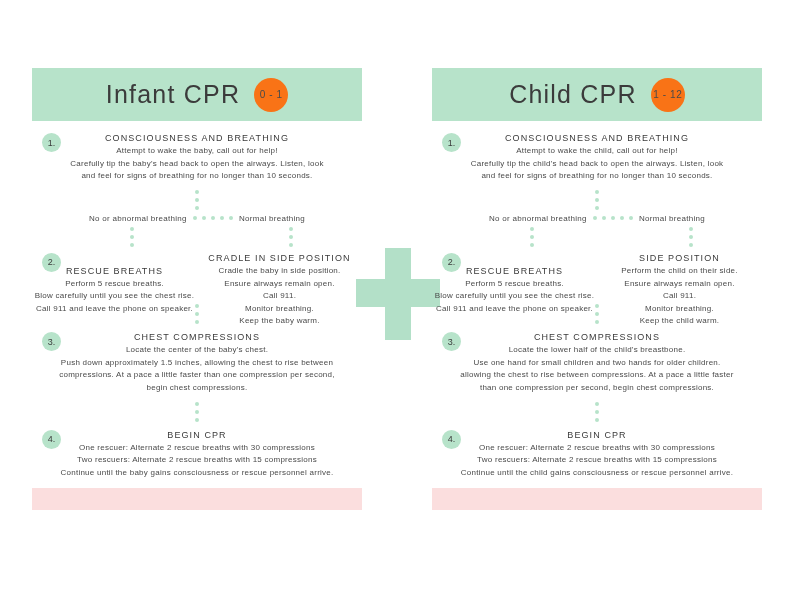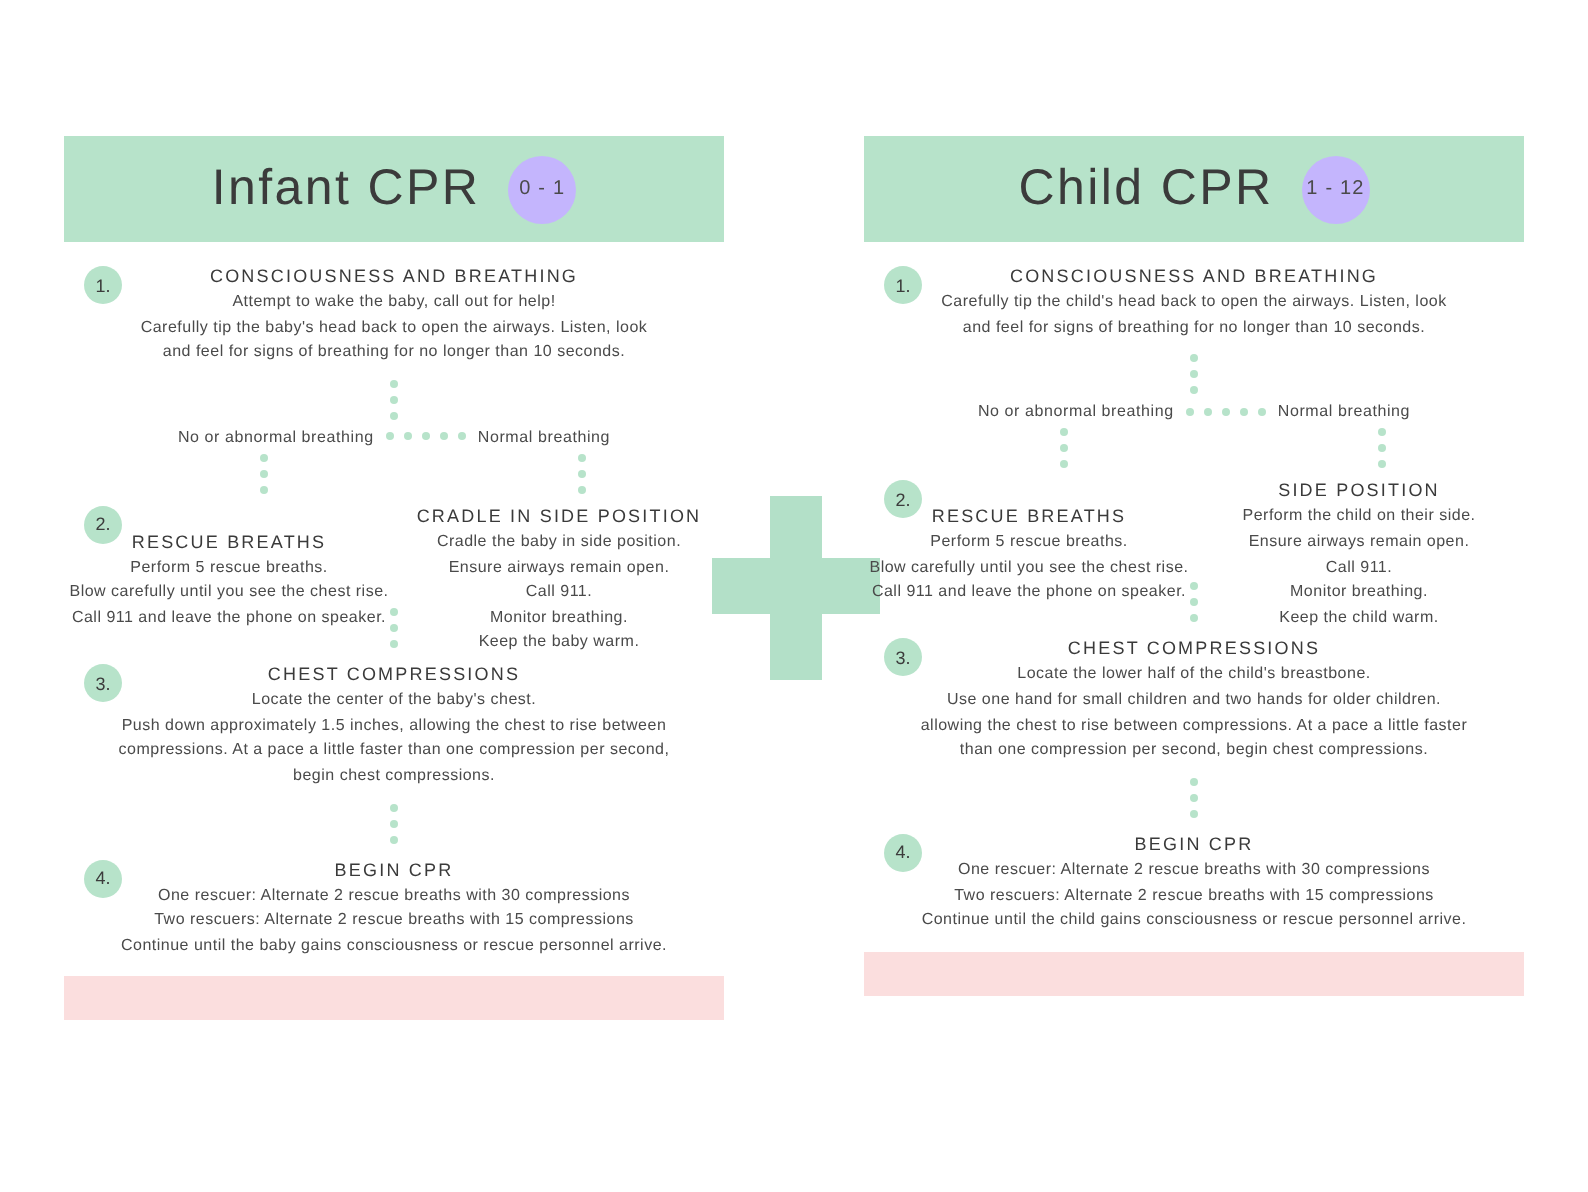--- a/index.html
+++ b/index.html
@@ -72,21 +72,21 @@
     font-size: 25px;
     font-weight: 300;
     letter-spacing: 1.2px;
     color: #3b3b3b;
     font-family: "Liberation Sans", sans-serif;
   }
   .age-badge {
     width: 34px;
     height: 34px;
     border-radius: 50%;
-    background: #c4b5fd;
+    background: #f97316;
     display: flex;
     align-items: center;
     justify-content: center;
     font-size: 10px;
     letter-spacing: 0.6px;
     color: #4a4a4a;
   }
 
   
   .step {
@@ -303,20 +303,21 @@
 
     <div class="header-band">
       <div class="header-title">Child CPR</div>
       <div class="age-badge">1 - 12</div>
     </div>
 
     <div class="step" style="margin-top:12px;">
       <div class="step-num">1.</div>
       <div class="step-title">CONSCIOUSNESS AND BREATHING</div>
       <div class="step-body">
+        <div>Attempt to wake the child, call out for help!</div>
         <div>Carefully tip the child's head back to open the airways. Listen, look</div>
         <div>and feel for signs of breathing for no longer than 10 seconds.</div>
       </div>
     </div>
 
     <div class="center-col" style="margin-top:7px;">
       <div class="dots-v">
         <span class="dot"></span>
         <span class="dot"></span>
         <span class="dot"></span>

